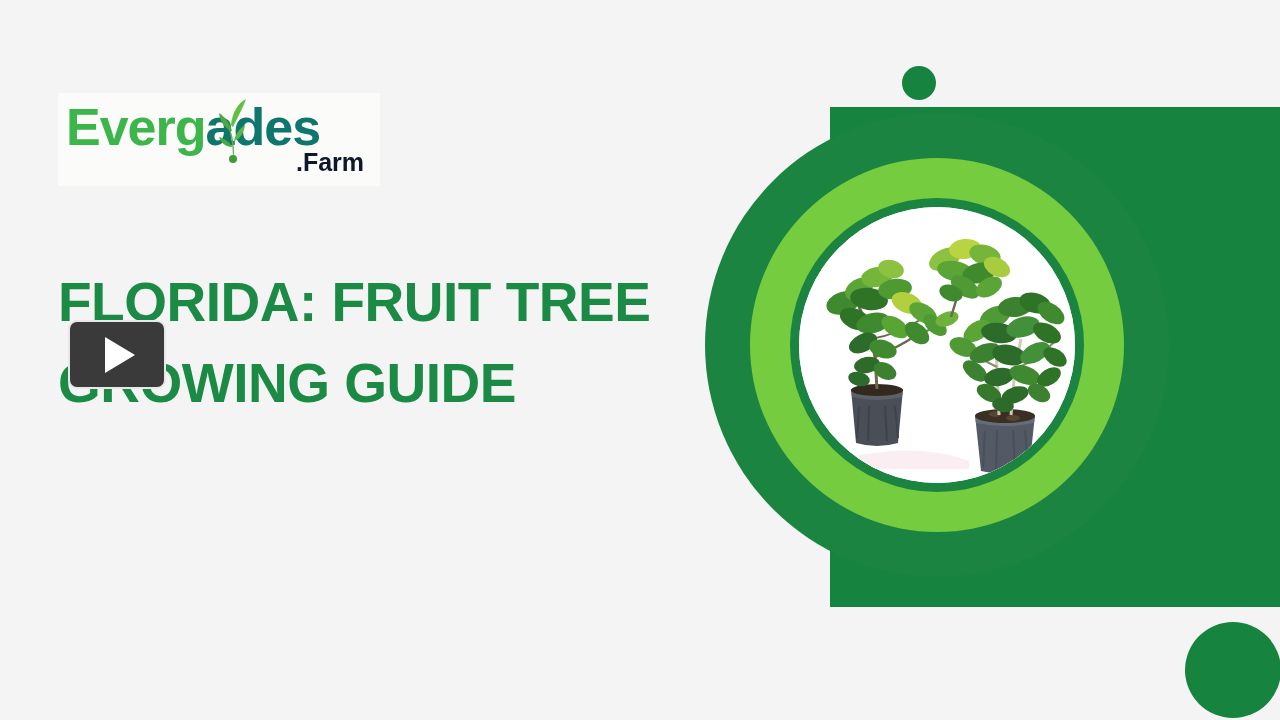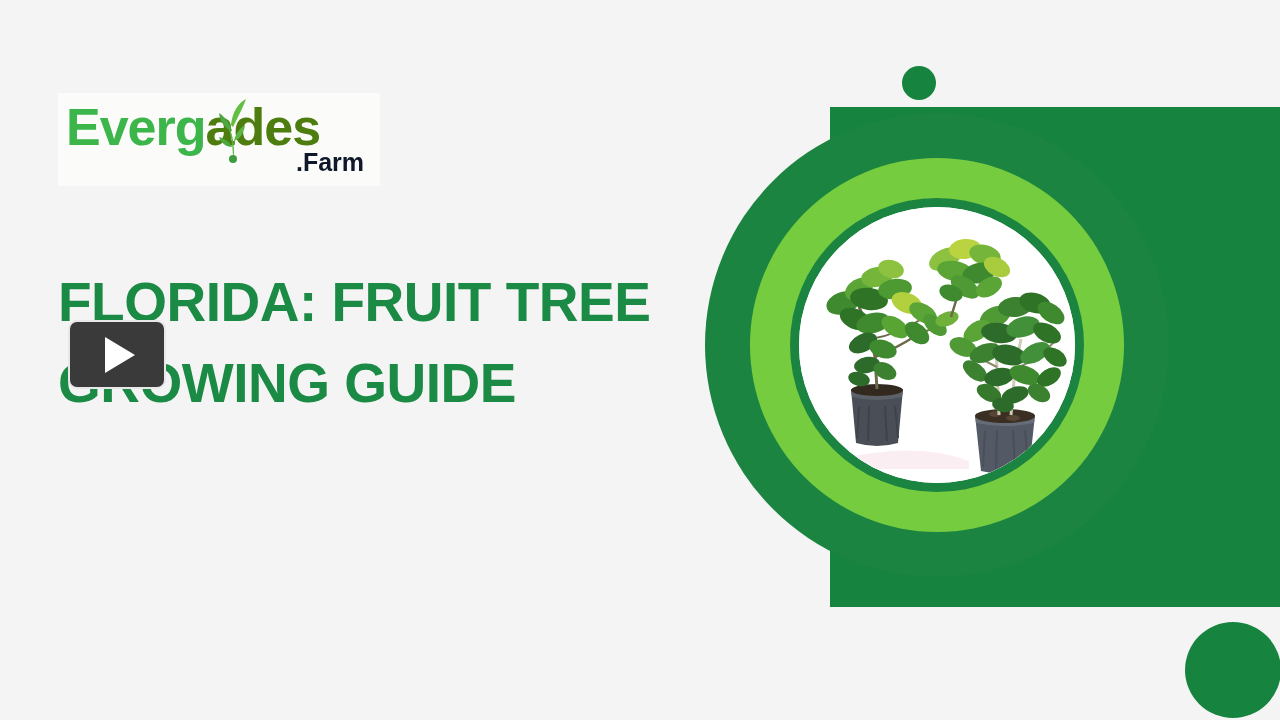--- a/index.html
+++ b/index.html
@@ -116,21 +116,21 @@
     position: absolute;
     left: 8px;
     top: 8px;
     font-size: 52px;
     font-weight: bold;
     letter-spacing: -1px;
     line-height: 1;
     white-space: nowrap;
   }
   .logo-part-a { color: #3cb54a; }
-  .logo-part-b { color: #4d7c0f; }
+  .logo-part-b { color: #0f766e; }
   .logo-sprout {
     position: absolute;
     left: 156px;
     top: 4px;
     width: 34px;
     height: 66px;
   }
   .logo-tld {
     position: absolute;
     left: 238px;

